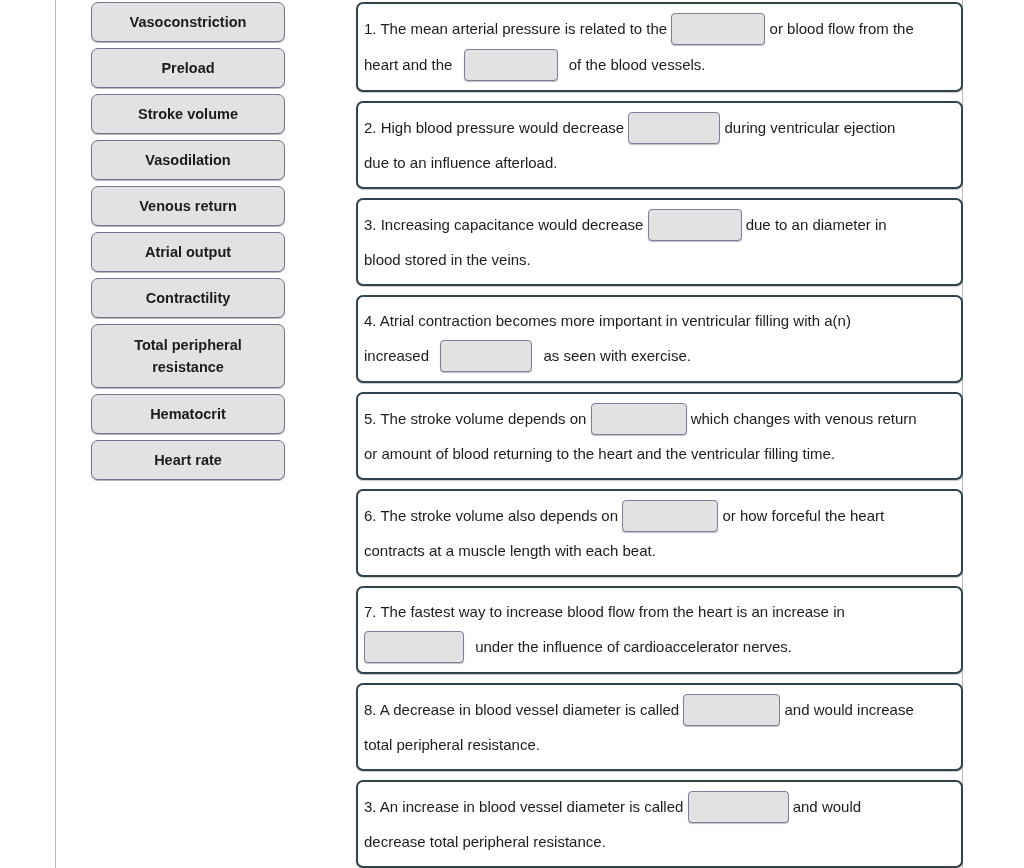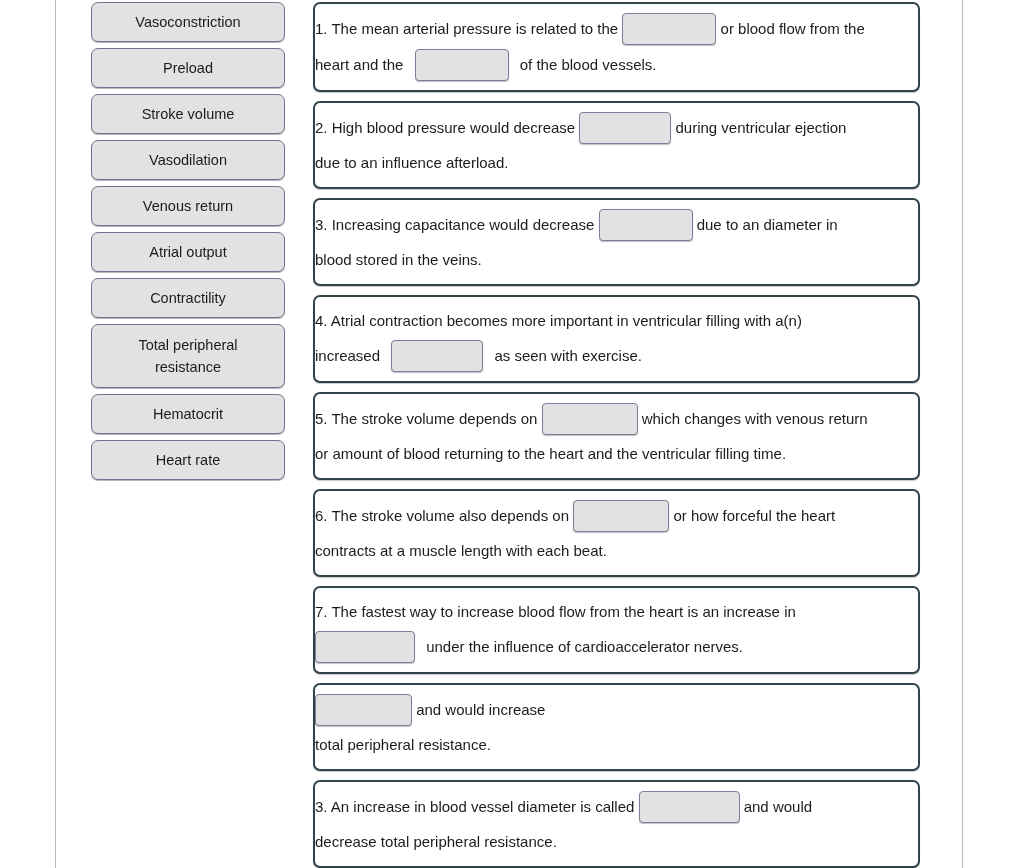--- a/index.html
+++ b/index.html
@@ -40,21 +40,21 @@
   }
 
   .bank-item {
     width: 194px;
     margin-bottom: 6px;
     background: #e2e2e2;
     border: 1px solid #6f7590;
     border-radius: 7px;
     color: #1b1b1b;
     font-size: 14.5px;
-    font-weight: normal;
+    font-weight: bold;
     text-align: center;
     line-height: 18px;
     padding: 10px 6px;
     box-shadow: 0 1px 0 rgba(0,0,0,0.28);
     cursor: pointer;
     user-select: none;
   }
   .bank-item.two-line { padding: 9px 16px; line-height: 22px; }
 
   
@@ -65,22 +65,23 @@
     width: 607px;
   }
 
   .q-box {
     position: relative;
     width: 607px;
     border: 2px solid #31444d;
     border-radius: 7px;
     background: #ffffff;
     margin-bottom: 9px;
-    padding: 9px 6px 9px 0;
+    padding: 9px 6px 9px 6px;
     box-shadow: 0 1px 1px rgba(0,0,0,0.22);
+    margin-left: 43px;
   }
 
   .q-line {
     display: flex;
     align-items: center;
     flex-wrap: nowrap;
     min-height: 30px;
     color: #1c1c1c;
     font-size: 15px;
     line-height: 20px;
@@ -194,20 +195,21 @@
         <div class="q-line">
           <span class="q-text">7. The fastest way to increase blood flow from the heart is an increase in</span>
         </div>
         <div class="q-line">
           <div class="blank w100"></div>
           <span class="q-text"> under the influence of cardioaccelerator nerves.</span>
         </div>
       </div>
       <div class="q-box">
         <div class="q-line">
+          <span class="q-text">8. A decrease in blood vessel diameter is called </span>
           <div class="blank w97"></div>
           <span class="q-text"> and would increase</span>
         </div>
         <div class="q-line">
           <span class="q-text">total peripheral resistance.</span>
         </div>
       </div>
       <div class="q-box">
         <div class="q-line">
           <span class="q-text">3. An increase in blood vessel diameter is called </span>

